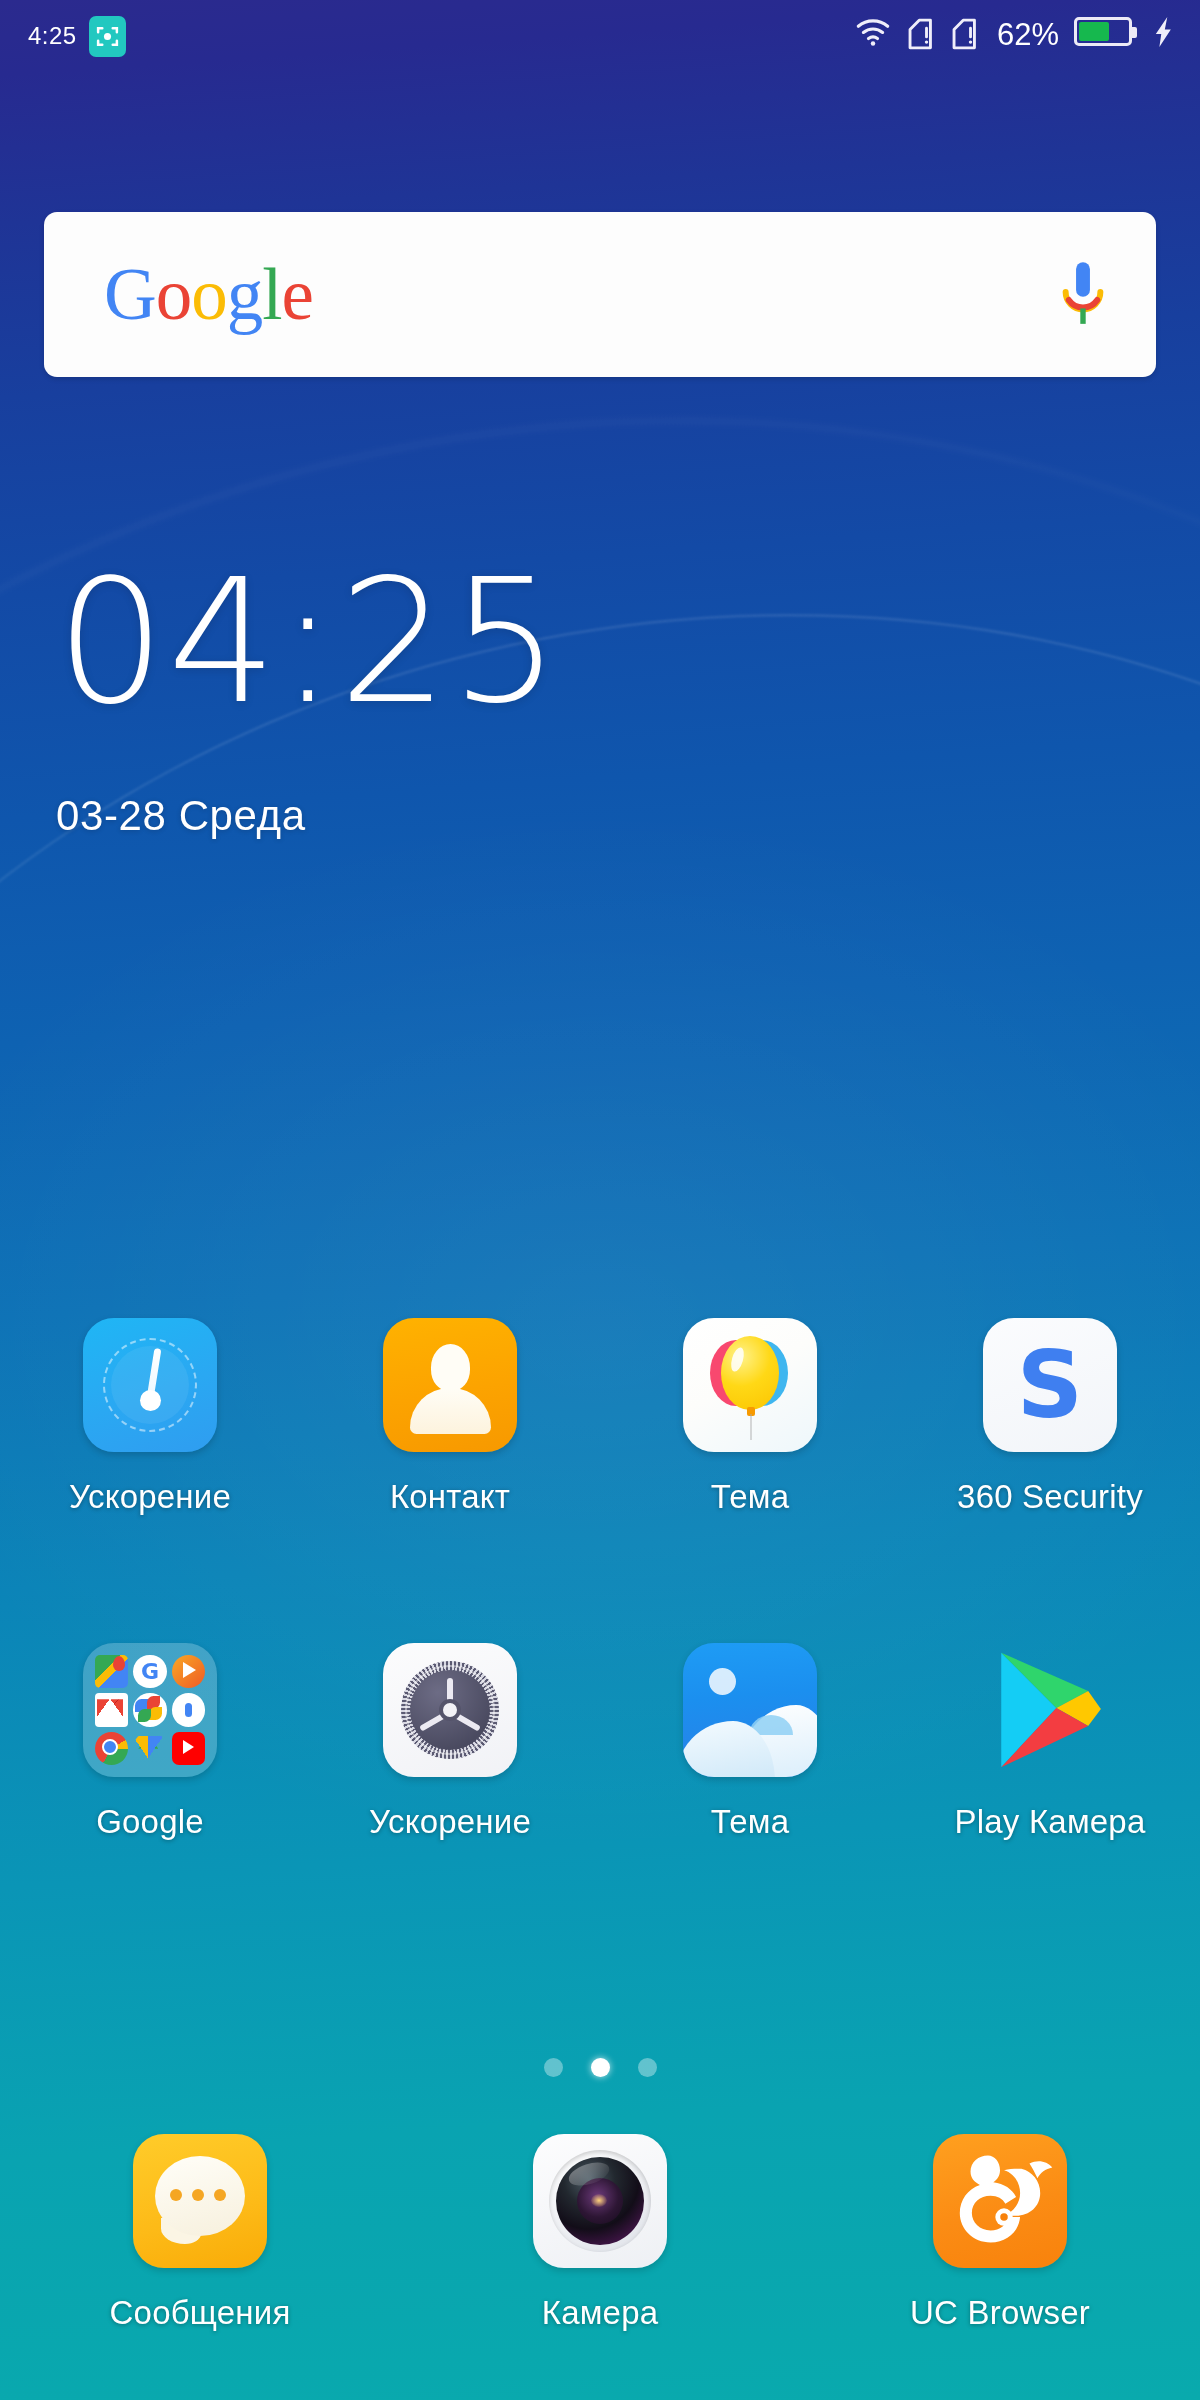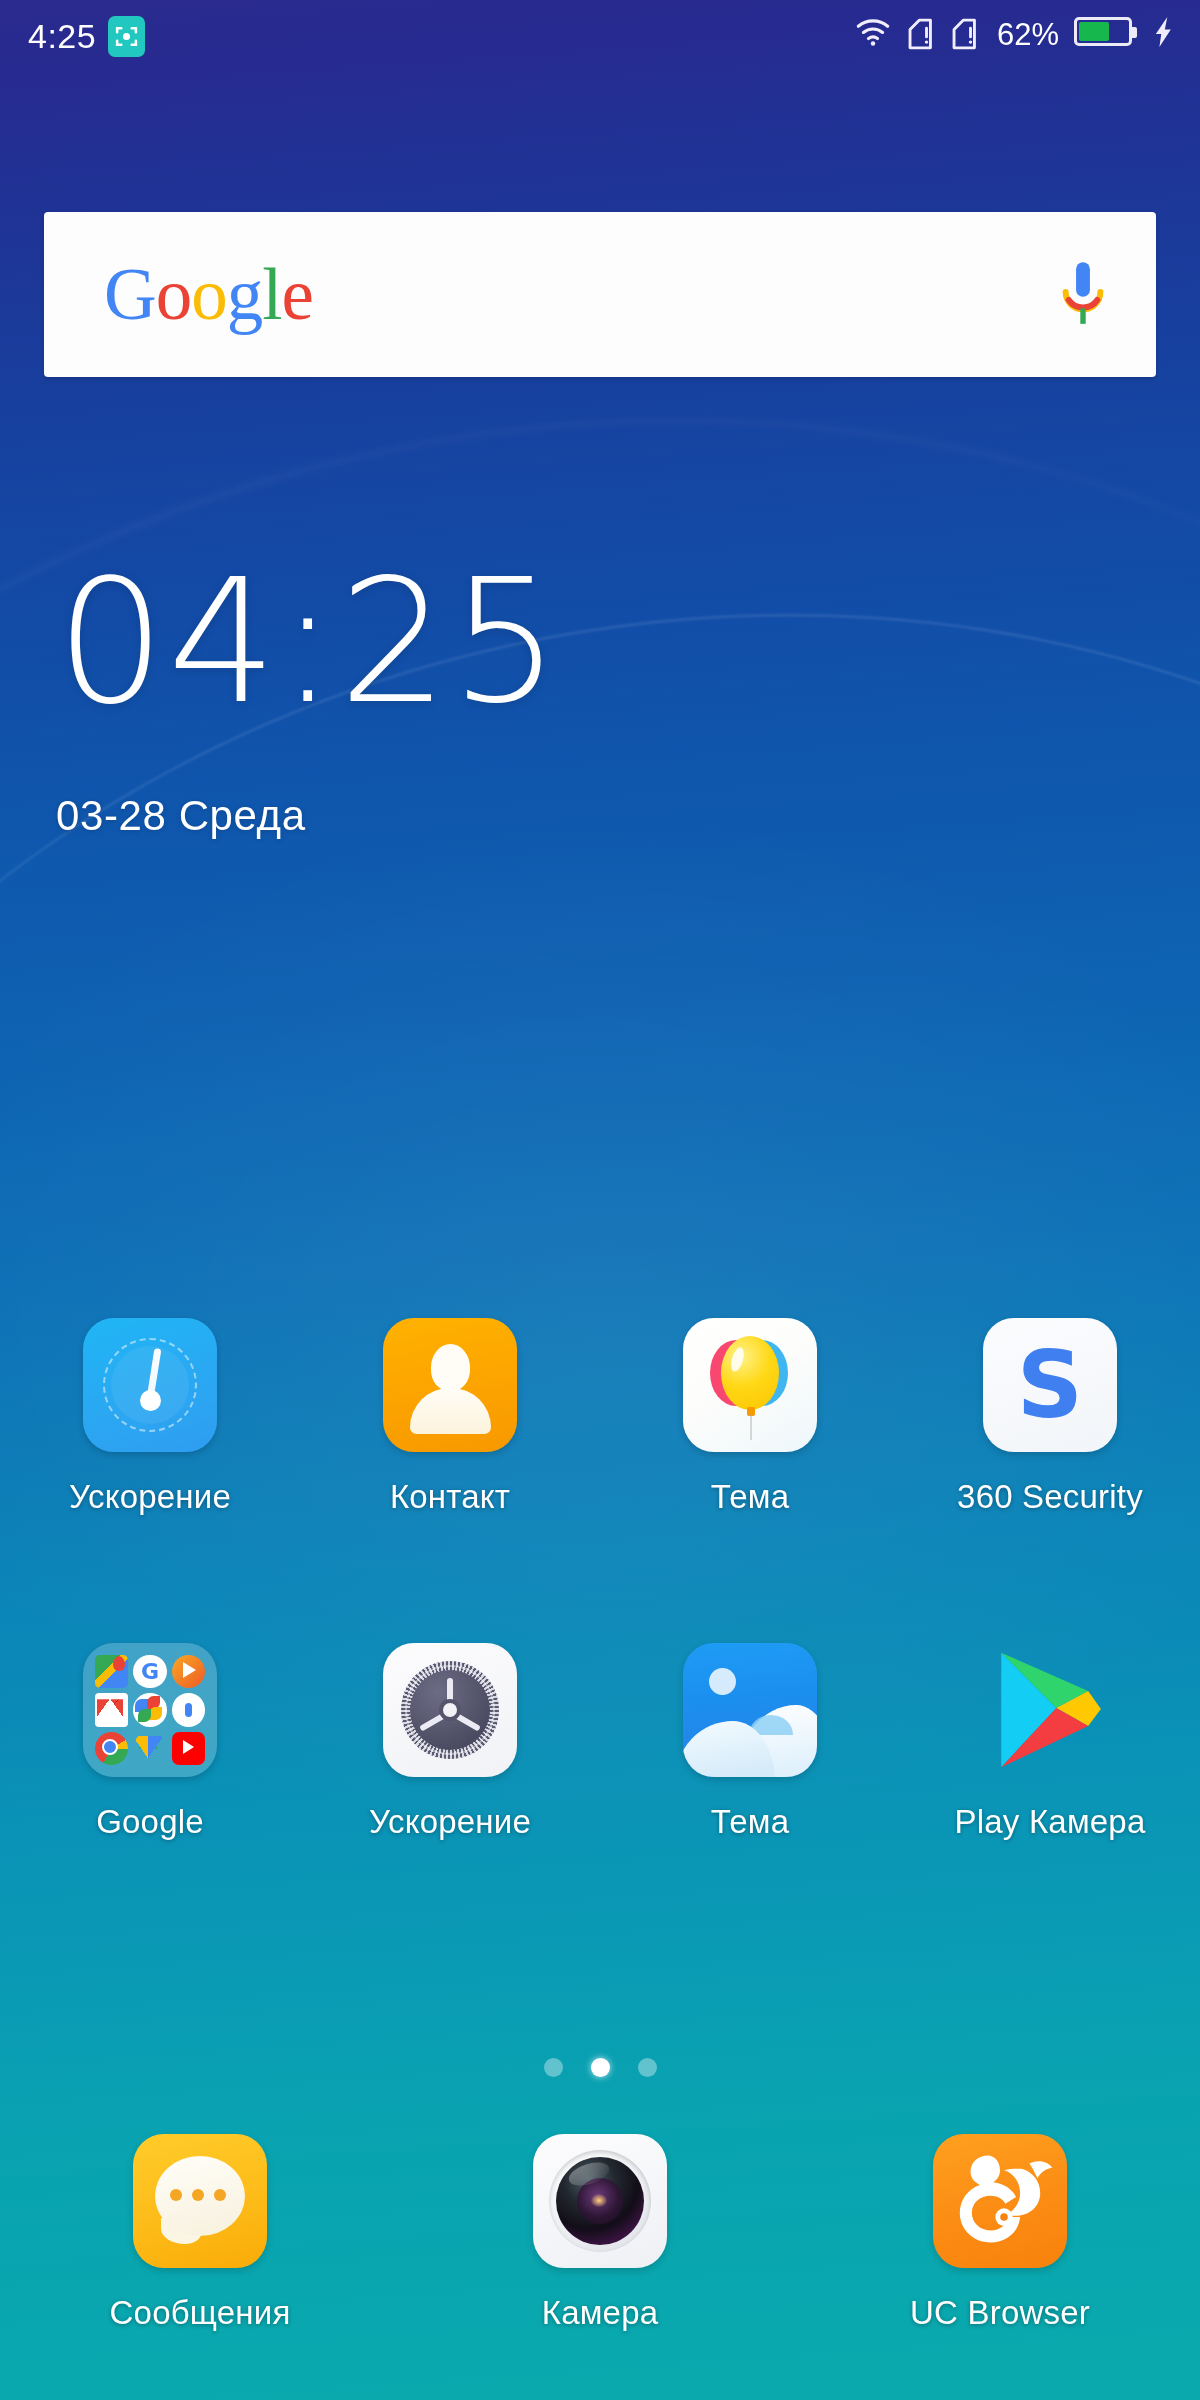--- a/index.html
+++ b/index.html
@@ -56,21 +56,21 @@
   }
 
   
   .statusbar {
     position:absolute; left:0; top:0; width:1200px; height:72px;
     display:flex; align-items:center;
     padding:0 26px 0 28px;
     color:#fff;
   }
   .sb-left { display:flex; align-items:center; gap:12px; }
-  .sb-clock { font-size:34px; font-weight:400; letter-spacing:0.5px; line-height:1; }
+  .sb-clock { font-size:24px; font-weight:400; letter-spacing:0.5px; line-height:1; }
   .sb-notif {
     width:37px; height:41px; border-radius:7px;
     background:#22c8c0;
     display:flex; align-items:center; justify-content:center;
   }
   .sb-spacer { flex:1; }
   .sb-right { display:flex; align-items:flex-start; gap:13px; }
   .sb-pct { font-size:31px; font-weight:400; margin:0 2px 0 4px; }
   .batt {
     position:relative; width:58px; height:29px;
@@ -80,21 +80,21 @@
   .batt:after{
     content:""; position:absolute; right:-8px; top:7px;
     width:5px; height:11px; background:#eceaf6; border-radius:0 2px 2px 0;
   }
   .batt-fill { height:100%; background:#16b84e; border-radius:2px; }
   .bolt { margin-left:9px; }
 
   
   .searchbar {
     position:absolute; left:44px; top:212px; width:1112px; height:165px;
-    background:#fdfdfd; border-radius:4px;
+    background:#fdfdfd; border-radius:13px;
     box-shadow:0 2px 5px rgba(0,0,0,0.16);
     display:flex; align-items:center;
     padding:0 46px 0 60px;
   }
   .g-logo { font-size:0; line-height:0; user-select:none; }
   .g-logo span {
     font-family:"Liberation Serif", serif;
     font-size:73px; line-height:1; font-weight:400;
     letter-spacing:-1px;
   }

